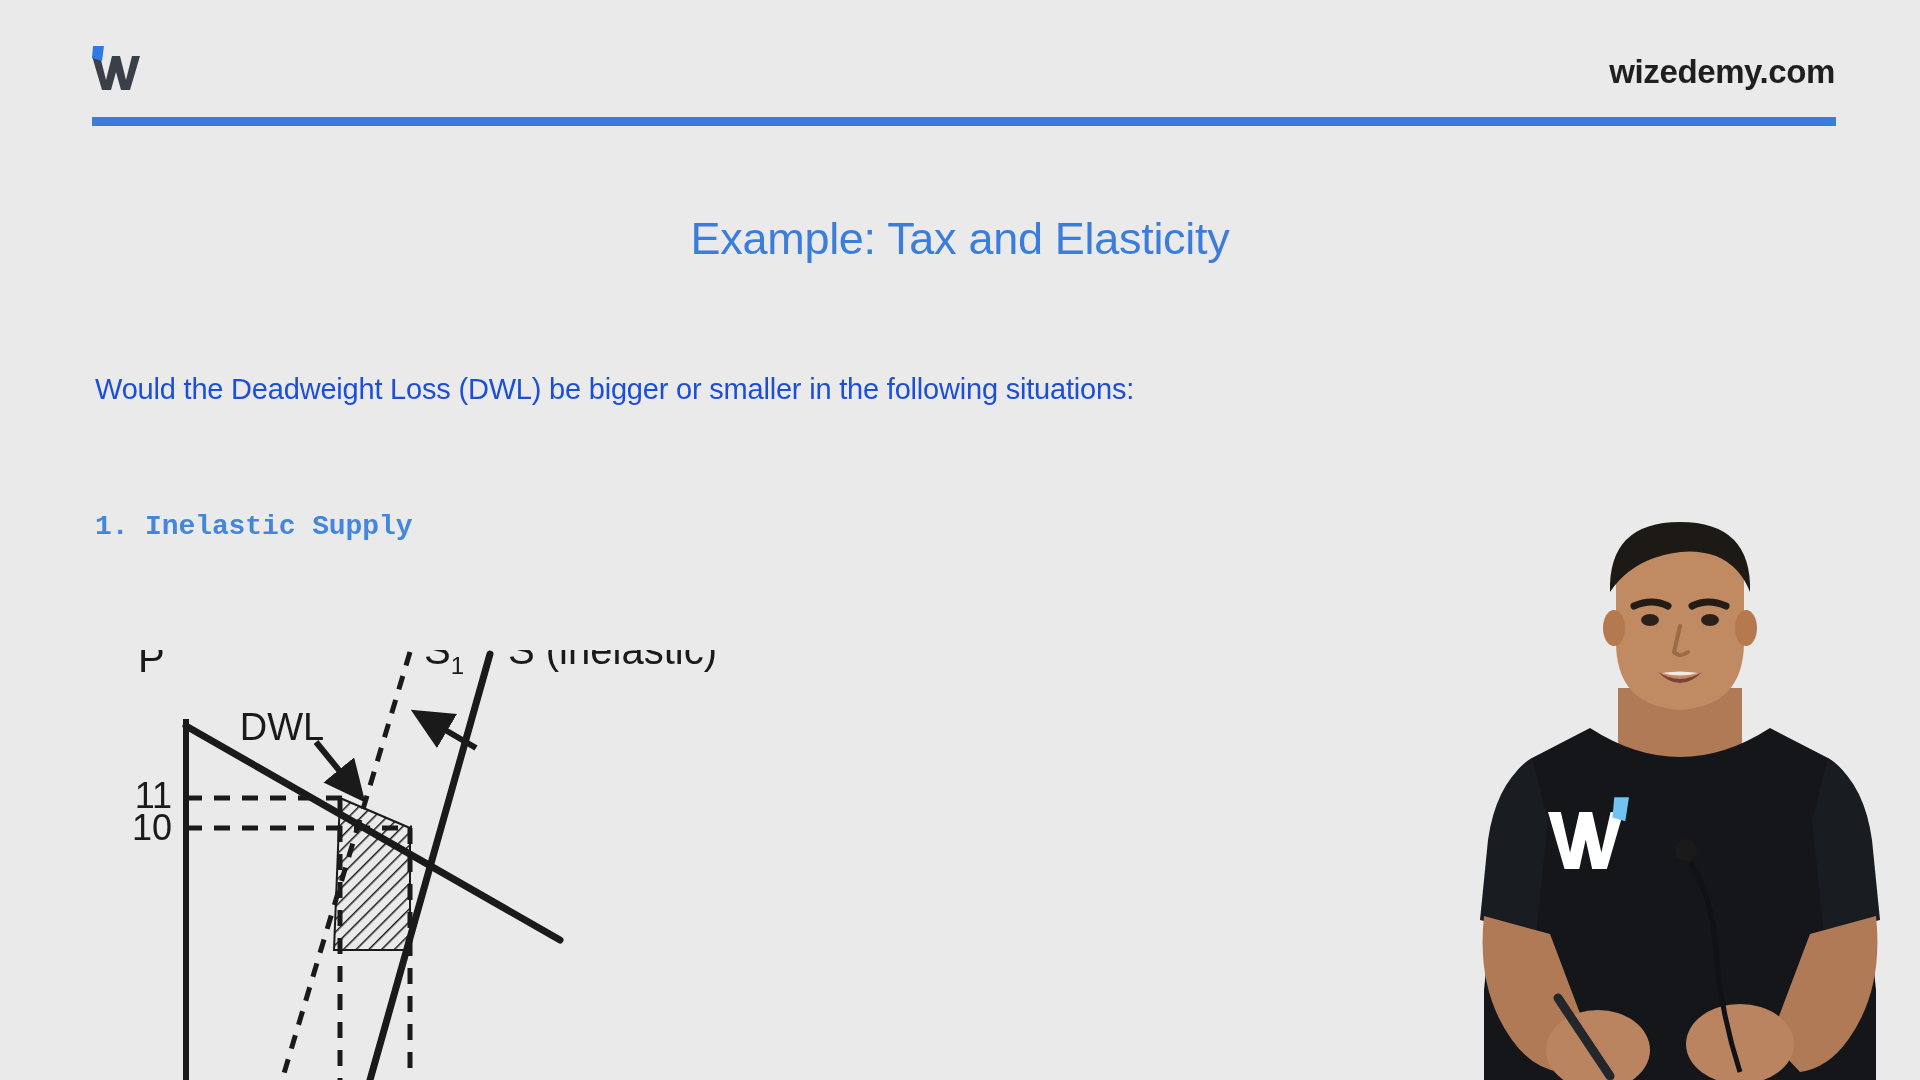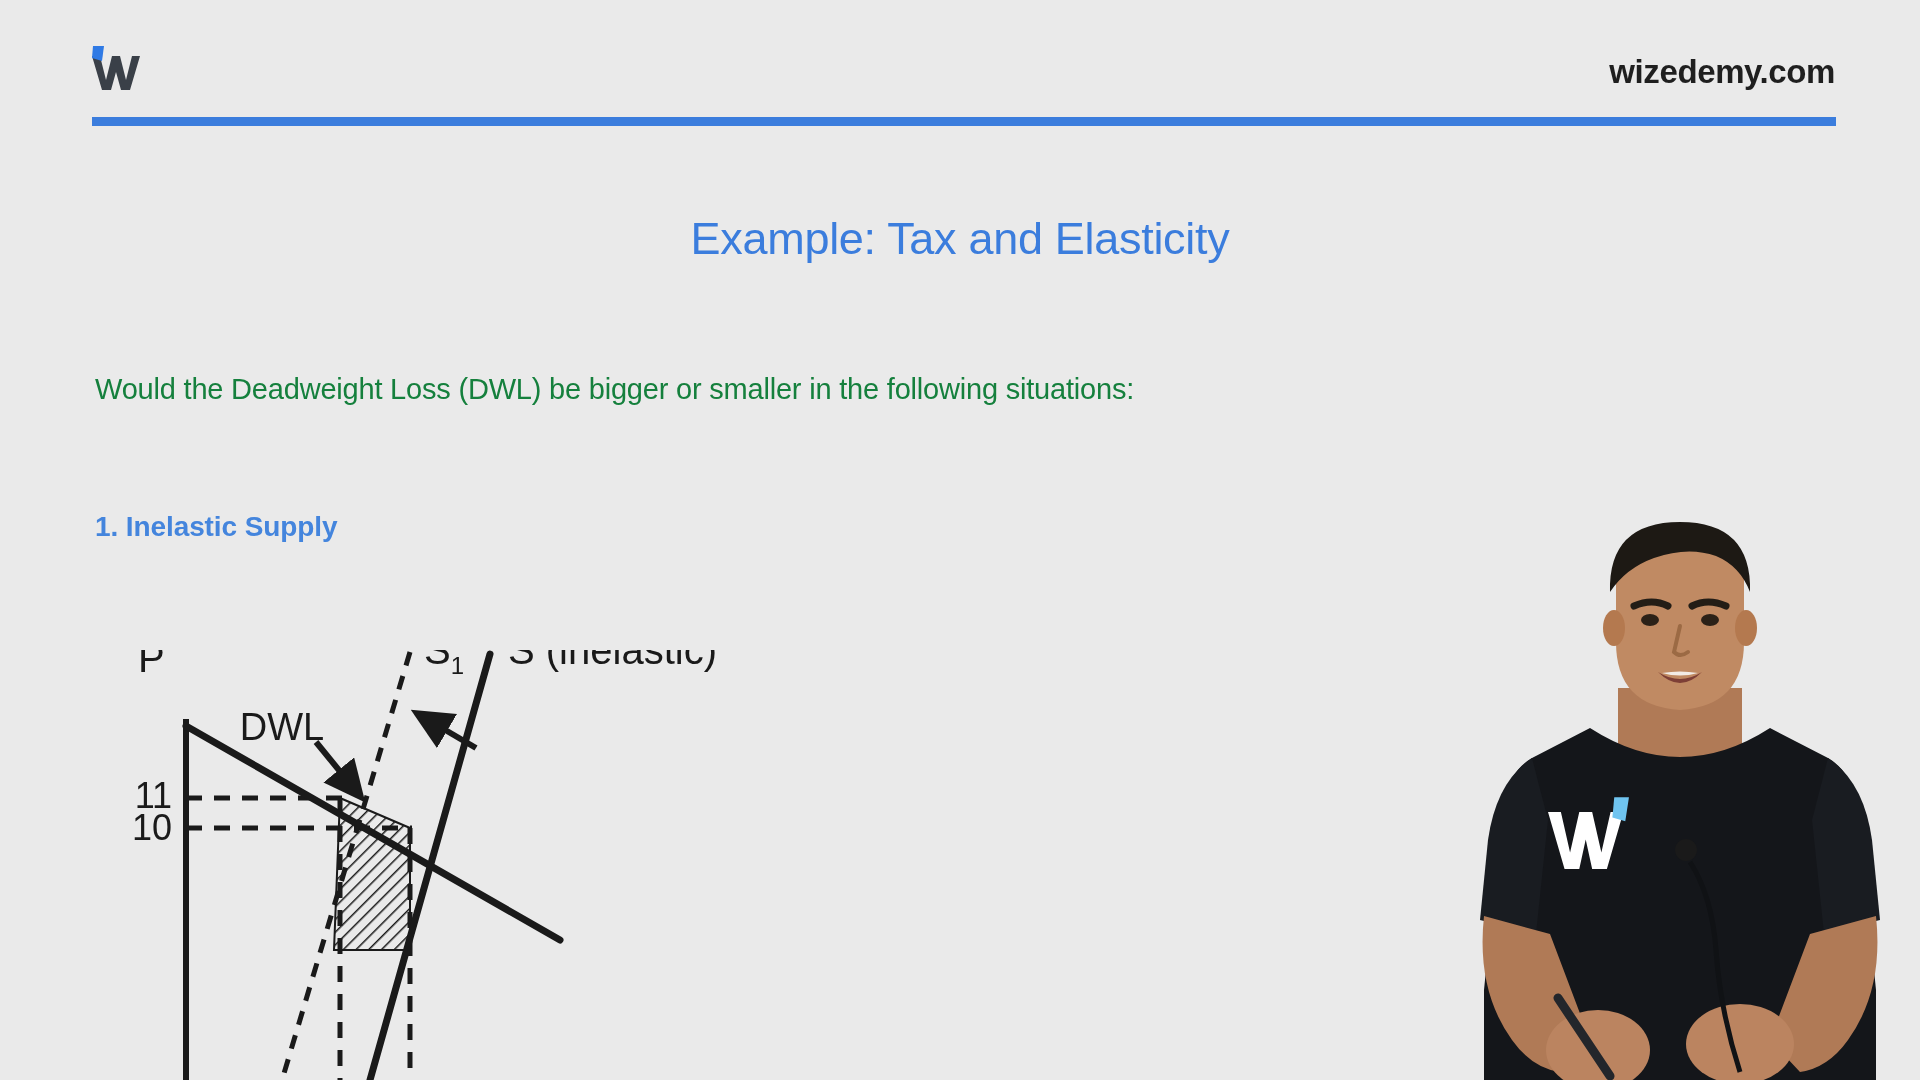--- a/index.html
+++ b/index.html
@@ -49,30 +49,31 @@
     text-align: center;
     font-size: 45px;
     font-weight: normal;
     color: #3b7ddd;
     letter-spacing: -0.3px;
   }
   .prompt-text {
     position: absolute;
     left: 95px; top: 373px;
     font-size: 29px;
-    color: #15803d;
+    color: #1d4ed8;
     letter-spacing: -0.2px;
   }
   .item-heading {
     position: absolute;
     left: 95px; top: 511px;
     font-size: 28px;
     font-weight: bold;
     color: #4485dd;
     letter-spacing: -0.1px;
+    font-family: Liberation Mono, monospace;
   }
 
   
   .diagram {
     position: absolute;
     left: 120px; top: 650px;
     width: 900px; height: 430px;
   }
   .diagram svg { display: block; }
 

